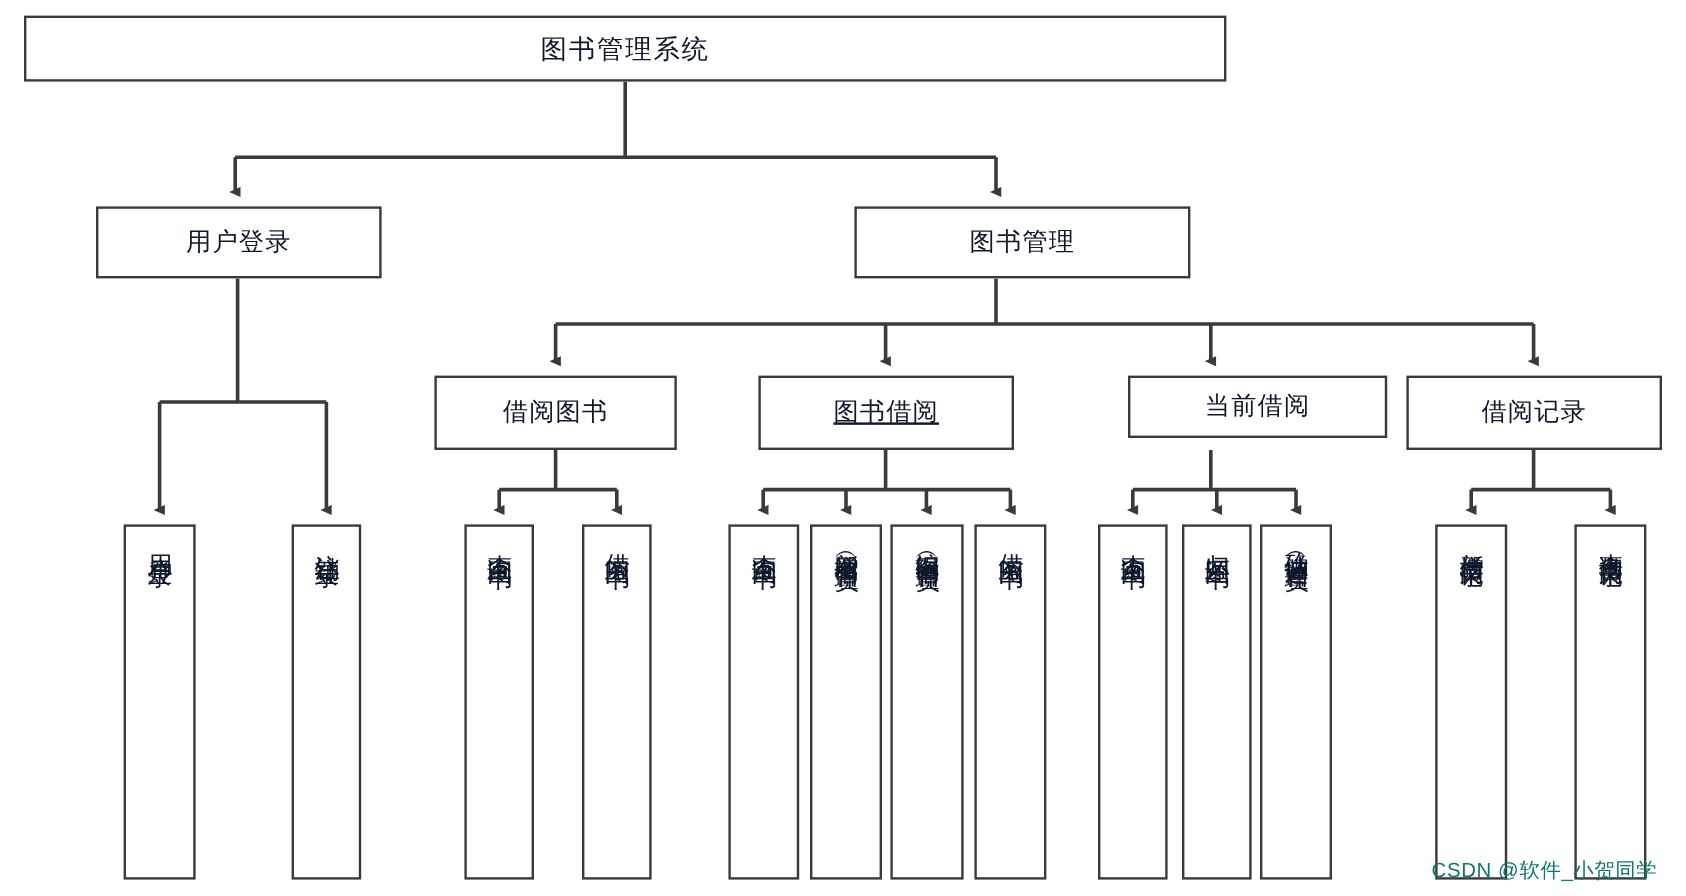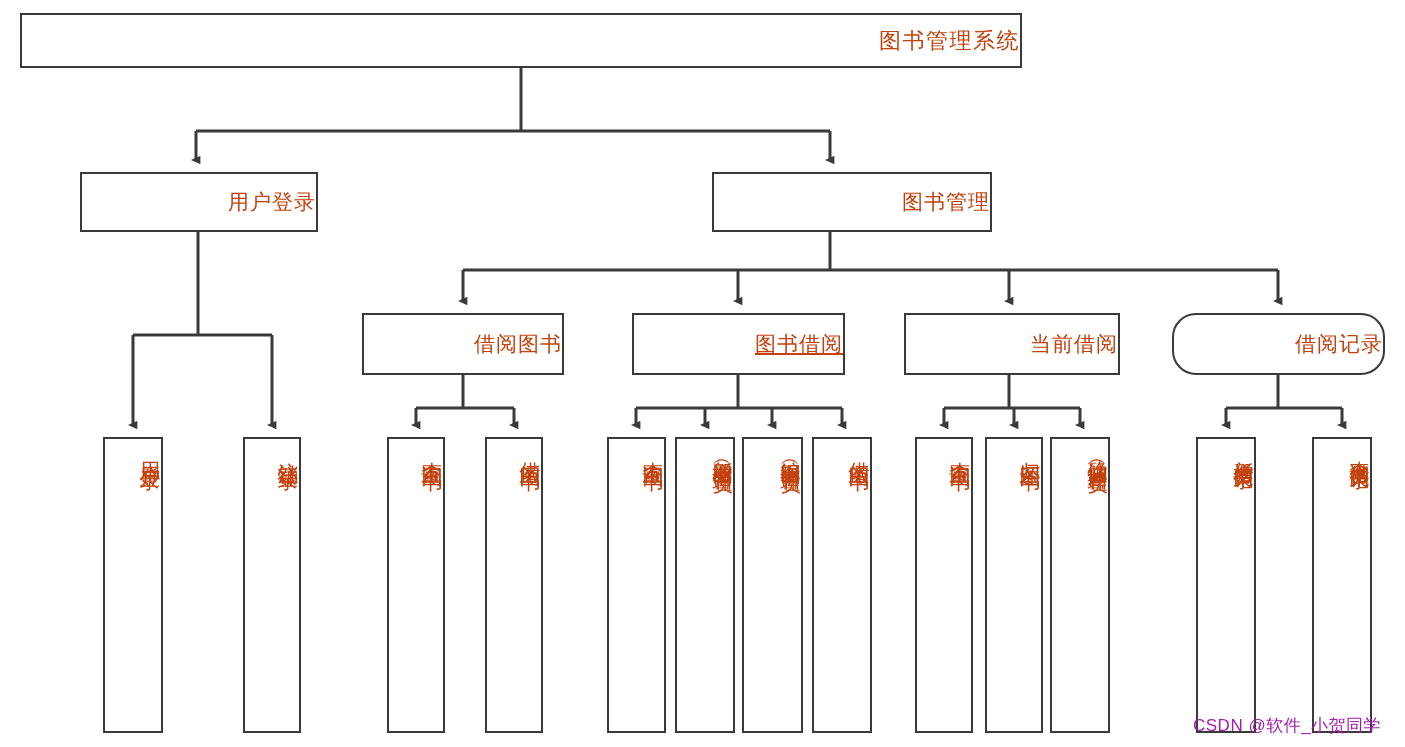--- a/index.html
+++ b/index.html
@@ -26,22 +26,22 @@
     height: 747px;
     pointer-events: none;
   }
   .node {
     position: absolute;
     box-sizing: border-box;
     background: #ffffff;
     border: 2.5px solid #3a3a3a;
     display: flex;
     align-items: center;
-    justify-content: flex-end;
-    color: #c2410c;
+    justify-content: center;
+    color: #0f172a;
   }
   .node .label {
     display: block;
     text-align: center;
     white-space: pre-line;
     line-height: 1.18;
   }
   
   .node.horiz .label {
     font-size: 21px;
@@ -63,21 +63,21 @@
     letter-spacing: 3px;
     line-height: 1;
     white-space: nowrap;
   }
   .node.vert.tall .label {
     font-size: 20px;
     letter-spacing: 2px;
   }
   .watermark {
     position: absolute;
-    color: #a21caf;
+    color: #0f766e;
     font-size: 17px;
     letter-spacing: 0.5px;
     white-space: nowrap;
     user-select: none;
   }
 </style>
 </head>
 <body>
 
 <div id="canvas">
@@ -142,24 +142,24 @@
       </div>
       <div class="node horiz" style="left: 712px; top: 172px; width: 280px; height: 60px;">
         <span class="label">图书管理</span>
       </div>
       <div class="node horiz" style="left: 362px; top: 313px; width: 202px; height: 62px;">
         <span class="label">借阅图书</span>
       </div>
       <div class="node horiz" style="left: 632px; top: 313px; width: 213px; height: 62px; text-decoration: underline;">
         <span class="label">图书借阅</span>
       </div>
-      <div class="node horiz" style="left: 904px; top: 313px; width: 216px; height: 62px;">
+      <div class="node horiz" style="left: 940px; top: 313px; width: 216px; height: 52px;">
         <span class="label">当前借阅</span>
       </div>
-      <div class="node horiz" style="left: 1172px; top: 313px; width: 213px; height: 62px; border-radius: 24px;">
+      <div class="node horiz" style="left: 1172px; top: 313px; width: 213px; height: 62px;">
         <span class="label">借阅记录</span>
       </div>
       <div class="node vert" style="left: 103px; top: 437px; width: 60px; height: 296px;">
         <span class="label">用户登录</span>
       </div>
       <div class="node vert" style="left: 243px; top: 437px; width: 58px; height: 296px;">
         <span class="label">注销登录</span>
       </div>
       <div class="node vert" style="left: 387px; top: 437px; width: 58px; height: 296px;">
         <span class="label">查询图书</span>

